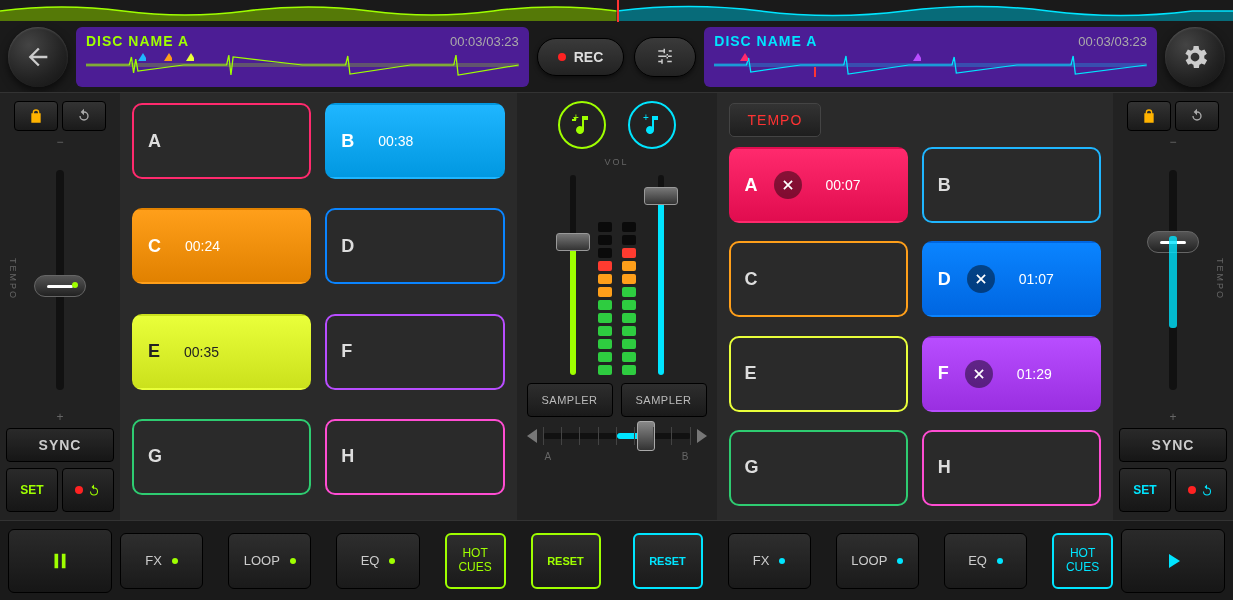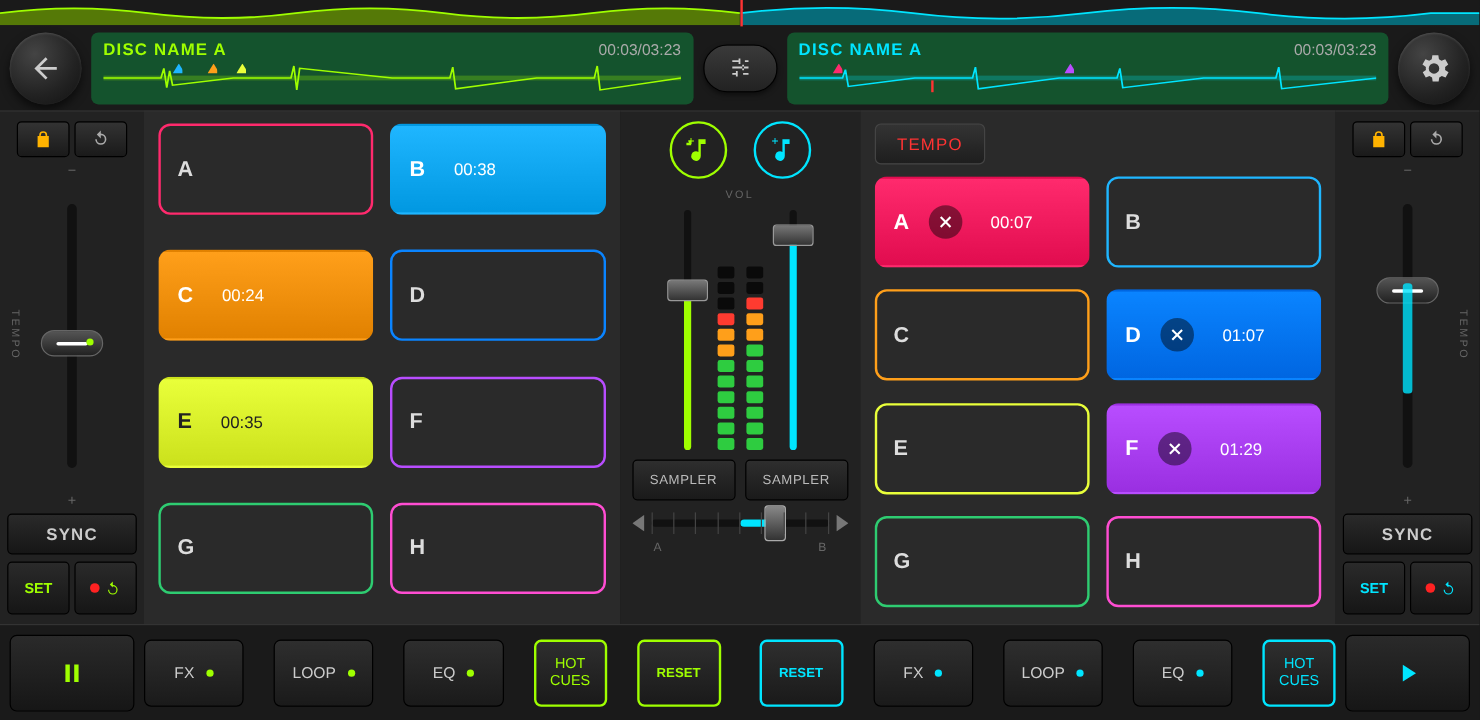--- a/index.html
+++ b/index.html
@@ -8,21 +8,21 @@
 
 .top-wave { height: 22px; background: linear-gradient(to right, #1a1a1a 0%, #1a1a1a 100%); position: relative; display: flex; }
 .top-wave .wv { flex: 1; display: flex; align-items: center; justify-content: center; overflow: hidden; }
 .top-wave .wvA svg { width: 100%; height: 20px; }
 .top-wave .wvB svg { width: 100%; height: 20px; }
 .top-wave .center-marker { position: absolute; left: 50%; top: 0; bottom: 0; width: 2px; background: #ff3333; }
 
 
 .hdr { display: flex; align-items: center; height: 70px; padding: 0 8px; gap: 8px; }
 .circle-btn { width: 60px; height: 60px; border-radius: 50%; background: radial-gradient(circle at 35% 30%, #444, #222 60%, #111); box-shadow: 0 4px 8px rgba(0,0,0,0.6), inset 0 1px 2px rgba(255,255,255,0.15); display: flex; align-items: center; justify-content: center; cursor: pointer; }
-.deck-hdr { flex: 1; background: #14532d; border-radius: 6px; padding: 6px 10px; height: 60px; }
+.deck-hdr { flex: 1; background: #4c1d95; border-radius: 6px; padding: 6px 10px; height: 60px; }
 .deck-title-row { display: flex; justify-content: space-between; align-items: center; font-size: 14px; margin-bottom: 4px; }
 .deck-title-a { color: #9fff00; font-weight: bold; letter-spacing: 1px; }
 .deck-title-b { color: #00e5ff; font-weight: bold; letter-spacing: 1px; }
 .deck-time { color: #aaa; font-size: 13px; }
 .mini-wave { height: 24px; position: relative; overflow: hidden; }
 .mini-wave svg { width: 100%; height: 100%; }
 .mini-wave .marker { position: absolute; top: 0; bottom: 0; width: 8px; }
 
 .center-hdr { display: flex; gap: 10px; align-items: center; }
 .pill-btn { background: linear-gradient(#3a3a3a, #222); border: 1px solid #000; border-radius: 24px; padding: 10px 20px; color: #ddd; font-size: 14px; font-weight: bold; display: flex; align-items: center; gap: 8px; cursor: pointer; box-shadow: 0 2px 4px rgba(0,0,0,0.5); }
@@ -132,20 +132,24 @@
             <polygon points="5,0 10,8 0,8" fill="#ff9f1a"></polygon>
           </svg></div>
       <div class="marker" style="left:23%;"><svg width="10" height="10">
             <polygon points="5,0 10,8 0,8" fill="#e9ff3a"></polygon>
           </svg></div>
     </div>
   </div>
 
   <div class="center-hdr">
     <div class="pill-btn">
+        <span class="rec-dot"></span>
+        <span>REC</span>
+      </div>
+    <div class="pill-btn">
       <svg width="20" height="18" viewBox="0 0 24 24">
           <path d="M3 17h4v2H3zm0-7h10v2H3zm0-7h7v2H3zm14 0h4v2h-4zm-5 7h9v2h-9zm3 7h6v2h-6z M7 15v6h2v-6zm7-7v6h2V8zM10 1v6h2V1z" fill="#ccc"></path>
         </svg>
     </div>
   </div>
 
   <div class="deck-hdr">
     <div class="deck-title-row">
       <span class="deck-title-b">DISC NAME A</span>
       <span class="deck-time"><span>00:03</span>/<span>03:23</span></span>

